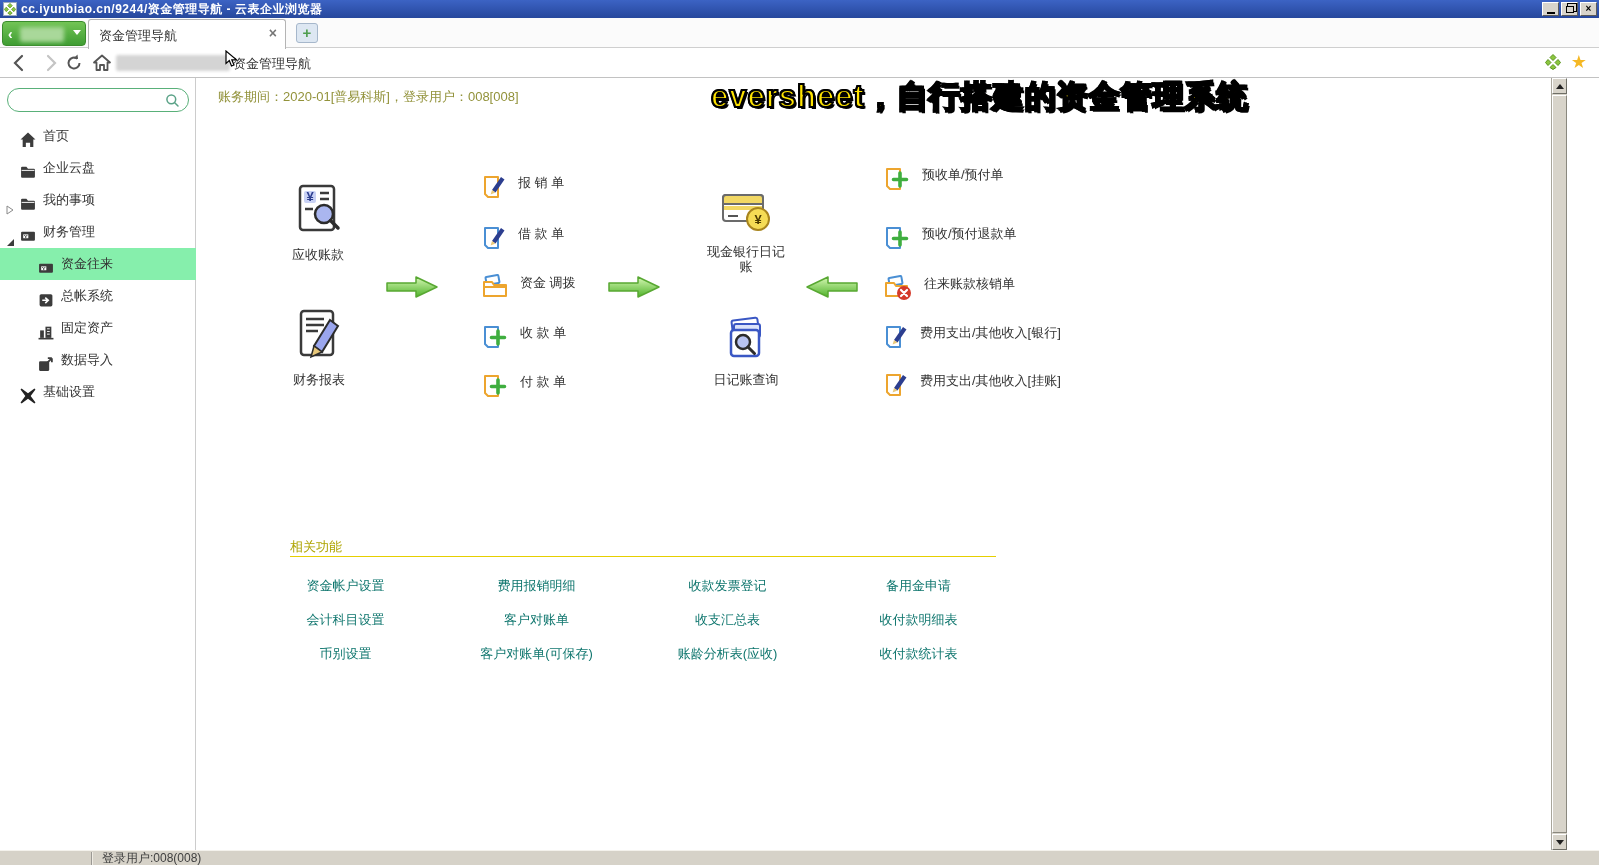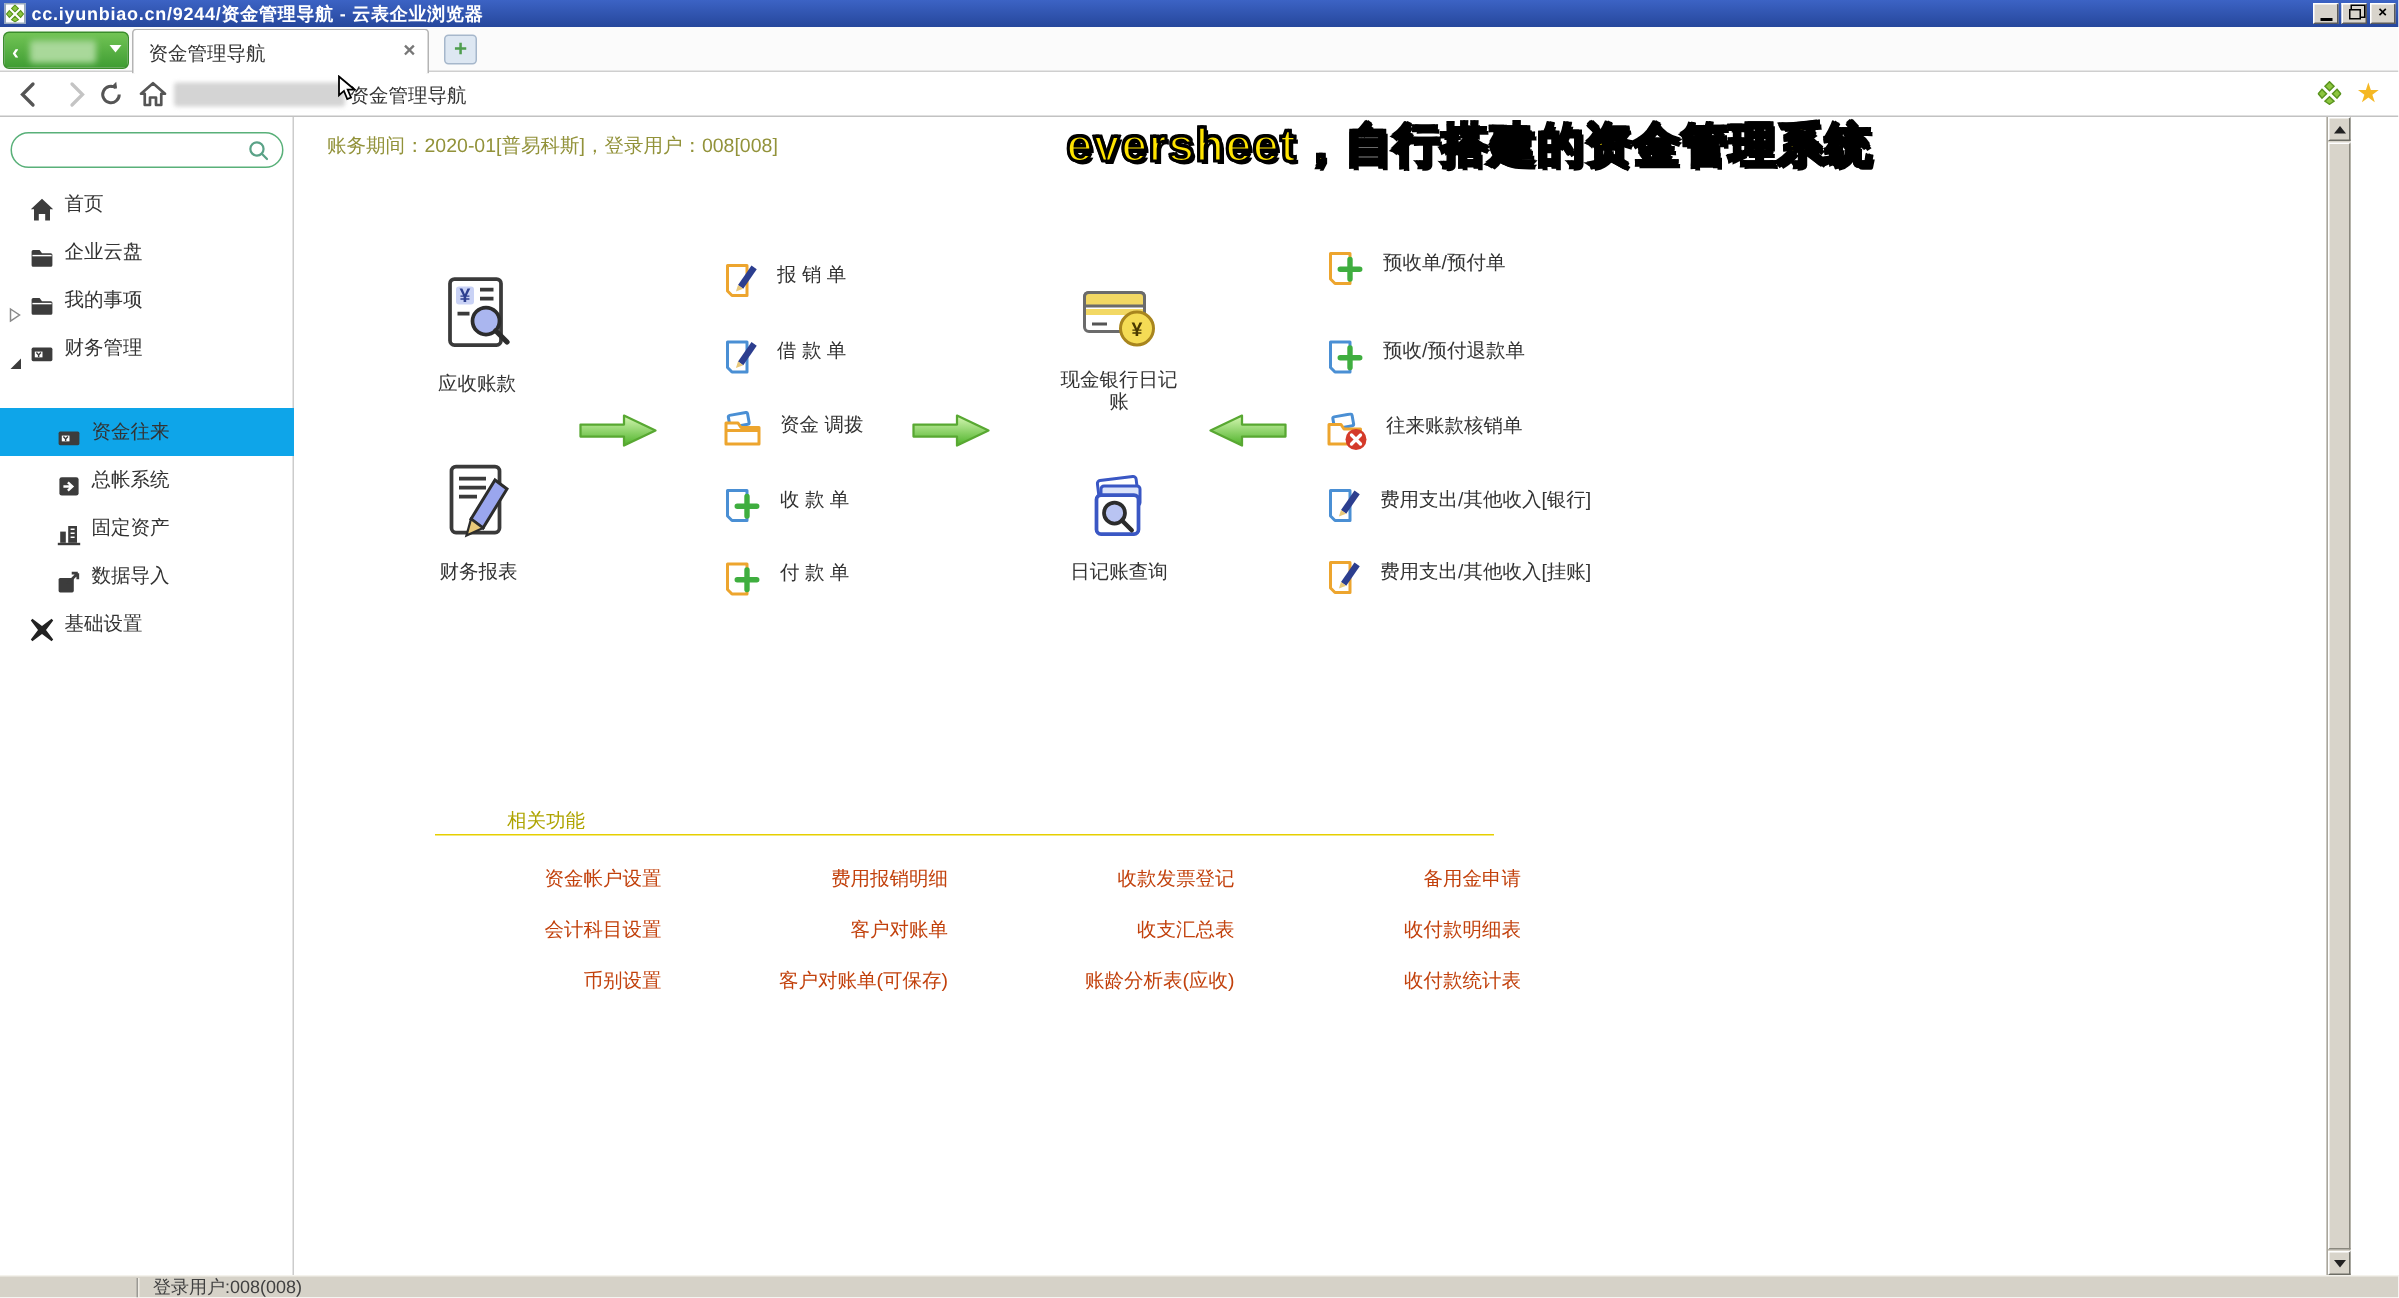--- a/index.html
+++ b/index.html
@@ -47,21 +47,21 @@
   .sidebar { left:0; top:78px; width:196px; height:772px; background:#fff; border-right:1px solid #ccc; }
   .searchbox { position:absolute; left:7px; top:10px; width:182px; height:24px; border:1px solid #59b079; border-radius:13px; background:#fff; }
   .searchbox input { position:absolute; left:12px; top:2px; width:145px; height:18px; border:none; outline:none; font-size:12px; font-family:"Liberation Sans",sans-serif; }
   .searchbox .sic { position:absolute; right:8px; top:4px; }
   .menu { position:absolute; left:0; top:42px; width:196px; }
   .mi { position:relative; height:32px; line-height:32px; font-size:13px; color:#333; cursor:default; white-space:nowrap; }
   .mi .exp { position:absolute; left:6px; top:11px; }
   .mi .ic { position:absolute; top:8px; }
   .mi.lv0 .ic { left:20px; } .mi.lv0 .ml { position:absolute; left:43px; }
   .mi.lv1 .ic { left:38px; } .mi.lv1 .ml { position:absolute; left:61px; }
-  .mi.sel { background:#0ea5e9;margin-top:24px; }
+  .mi.sel { background:#86efac; }
 
   
   .period { left:218px; top:88px; font-size:13px; color:#92923a; white-space:nowrap; }
   .overlay { left:711px; top:76px; font-size:31px; font-weight:bold; color:#ffe400; white-space:nowrap; z-index:40;
     -webkit-text-stroke:2px #000; text-shadow:2px 2px 0 #000,-1px -1px 0 #000,1px -1px 0 #000,-1px 1px 0 #000; letter-spacing:1px; }
 
   .bignode { text-align:center; }
   .bignode .nlabel { font-size:13px; color:#333; margin-top:6px; line-height:15px; }
   .n-recv { left:280px; top:183px; width:76px; }
   .n-pay  { left:281px; top:308px; width:76px; }
@@ -72,24 +72,24 @@
   .frow { display:flex; align-items:flex-start; gap:12px; height:28px; }
   .frow .flabel { font-size:13px; color:#333; white-space:nowrap; }
   .midcol .frow { position:absolute; left:482px; }
   .rightcol .frow { position:absolute; left:884px; }
 
   .flowarrow { width:52px; height:22px; }
   .ar1 { left:386px; top:276px; }
   .ar2 { left:608px; top:276px; }
   .ar3 { left:806px; top:276px; transform:scaleX(-1); }
 
-  .rel-title { left:290px; top:538px; font-size:13px; color:#aea400;margin-left:48px; }
+  .rel-title { left:290px; top:538px; font-size:13px; color:#aea400; }
   .rel-line { left:290px; top:556px; width:706px; border-top:1px solid #e6cf00; }
   .rel-grid { left:250px; top:576px; width:764px; display:grid; grid-template-columns:repeat(4,191px); row-gap:14px; }
-  .rel-grid a { display:block; height:20px; line-height:20px; text-align:right; font-size:13px; color:#c2410c; text-decoration:none; white-space:nowrap; }
+  .rel-grid a { display:block; height:20px; line-height:20px; text-align:center; font-size:13px; color:#0f766e; text-decoration:none; white-space:nowrap; }
 
   
   .vscroll { left:1551px; top:78px; width:16px; height:772px; background:#d8d4ca; border-left:1px solid #a9a69c; }
   .sbtn { position:absolute; left:0; width:15px; height:16px; background:#d8d4ca;
     border-top:1px solid #fff; border-left:1px solid #fff; border-right:1px solid #6e6e66; border-bottom:1px solid #6e6e66; }
   .sbtn.up { top:0; } .sbtn.down { bottom:0; }
   .sbtn i { display:block; margin:5px auto 0; width:0; height:0; }
   .sbtn.up i { border-left:4px solid transparent; border-right:4px solid transparent; border-bottom:5px solid #222; }
   .sbtn.down i { border-left:4px solid transparent; border-right:4px solid transparent; border-top:5px solid #222; }
   .sthumb { position:absolute; left:0; top:17px; width:15px; height:738px; background:#d8d4ca;

